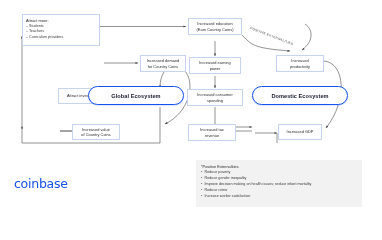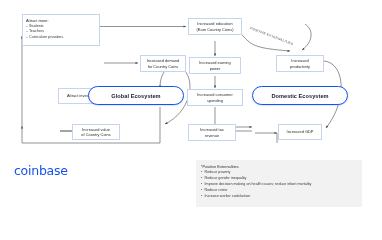--- a/index.html
+++ b/index.html
@@ -236,21 +236,21 @@
   <div class="pill" style="left:252px; top:86px; width:96px; height:19px;">
     <span>Domestic Ecosystem</span>
   </div>
 
   <div class="node" style="left:278px; top:124px; width:44px; height:16px;">
     <span class="node-text">Increased GDP</span>
   </div>
 
   <div class="curve-label" style="left:251px; top:26px; transform: rotate(21deg); transform-origin: left top;">POSITIVE EXTERNALITIES</div>
 
-  <div class="brand" style="left:14px; top:163px;">coinbase</div>
+  <div class="brand" style="left:14px; top:176px;">coinbase</div>
 
   <div class="legend" style="left:196px; top:160px; width:166px; height:47px;">
     <span class="legend-title">*Positive Externalities</span>
     <span class="legend-item">Reduce poverty</span>
     <span class="legend-item">Reduce gender inequality</span>
     <span class="legend-item">Improve decision making on health issues; reduce infant mortality</span>
     <span class="legend-item">Reduce crime</span>
     <span class="legend-item">Increase worker satisfaction</span>
   </div>
 

